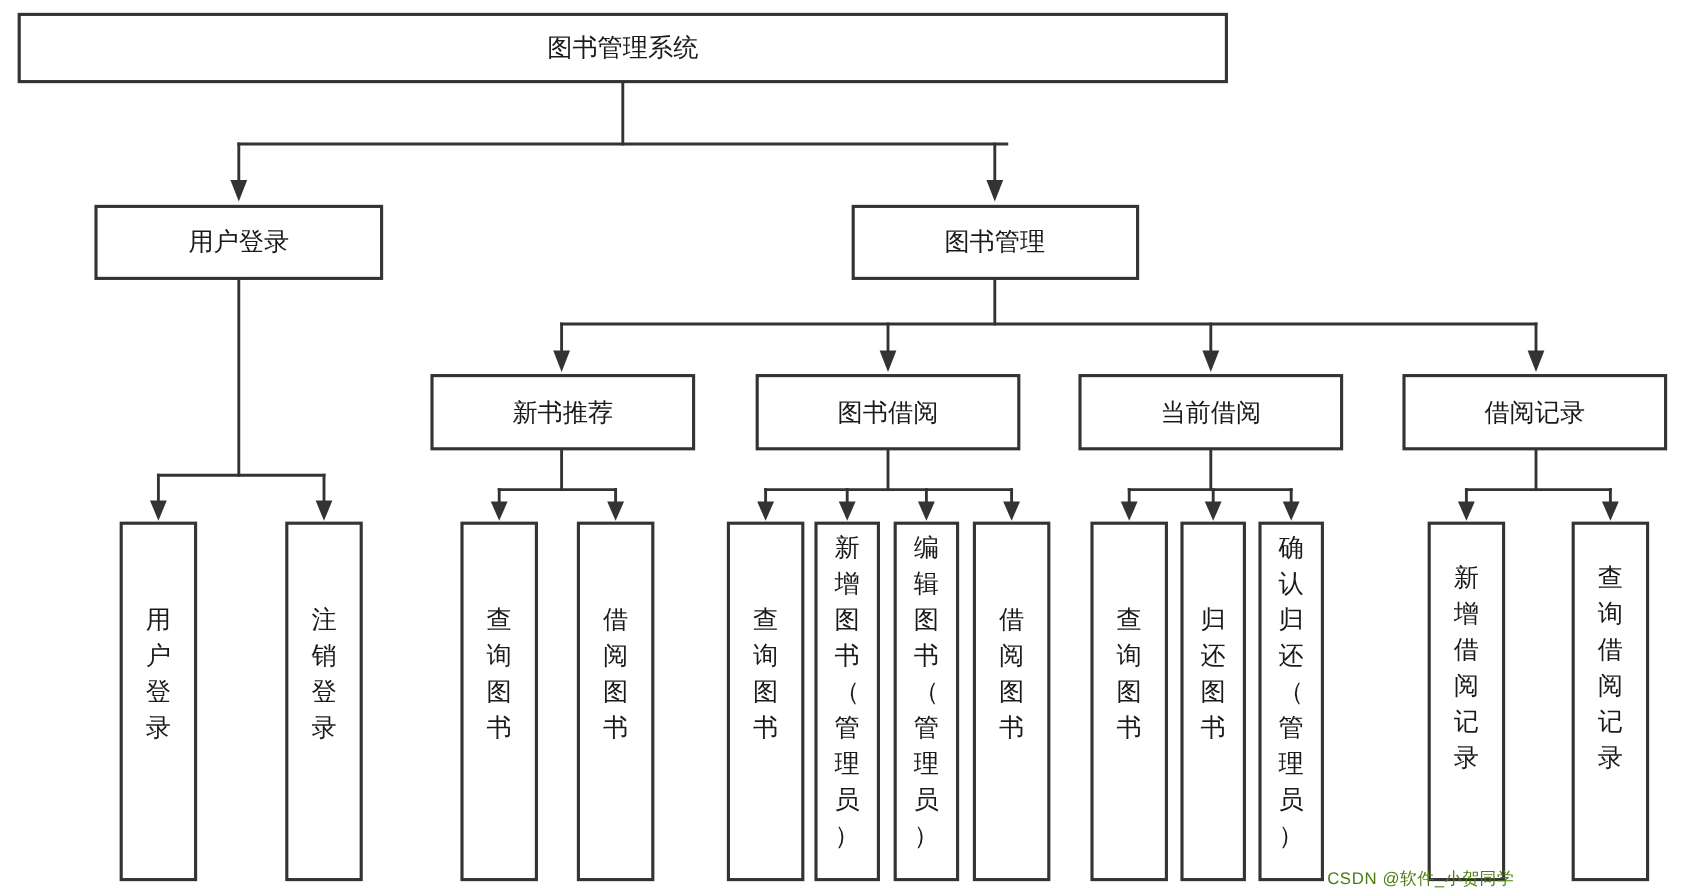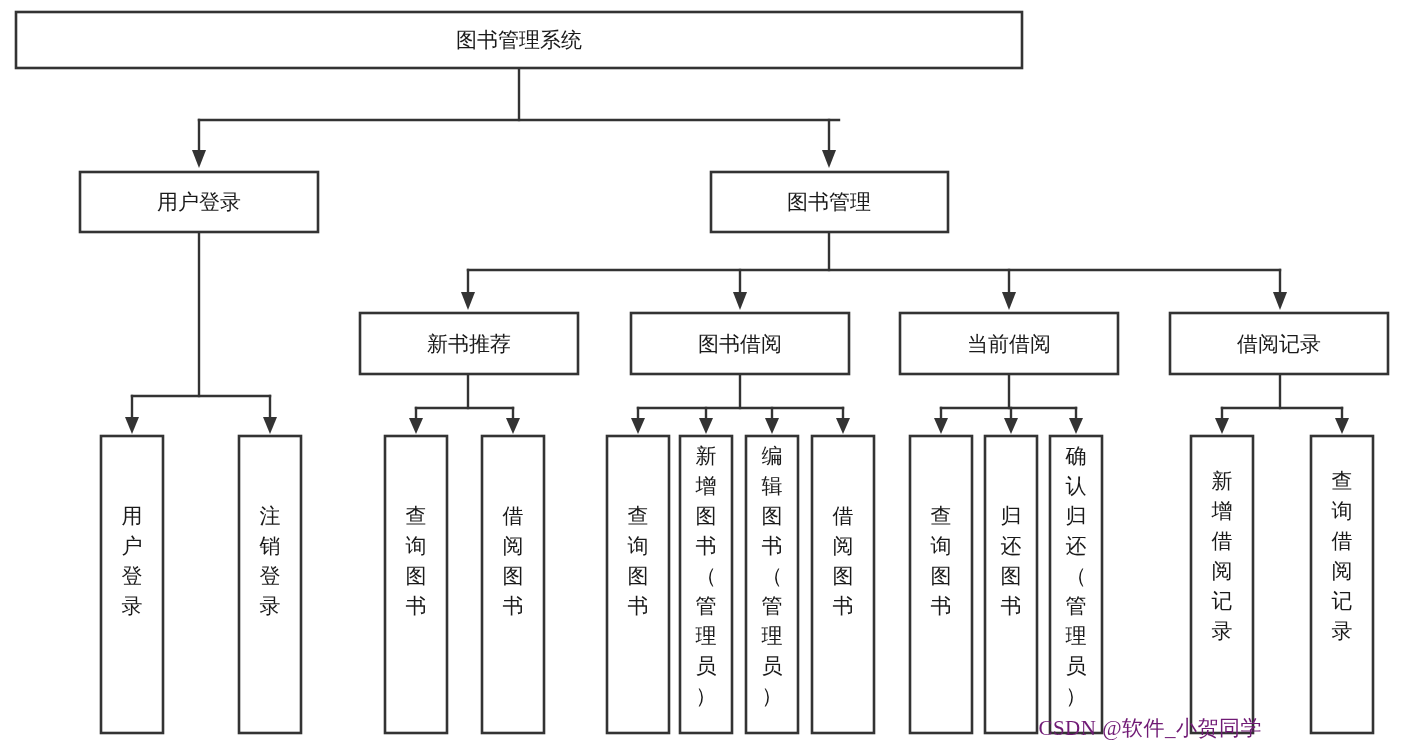--- a/index.html
+++ b/index.html
@@ -51,23 +51,23 @@
   .leaf-label {
     font-family: "Liberation Sans", "DejaVu Sans", sans-serif;
     font-size: 21px;
     fill: #1a1a1a;
     text-anchor: middle;
   }
   .watermark {
     position: absolute;
     right: 8px;
     bottom: 5px;
-    font-family: Liberation Serif, serif;
-    font-size: 21px;
-    color: #701a75;
+    font-family: Liberation Sans, sans-serif;
+    font-size: 14px;
+    color: #4d7c0f;
     letter-spacing: 0.5px;
     white-space: nowrap;
     pointer-events: none;
   }
 </style>
 </head>
 <body>
 
 <div id="diagram-root">
 

